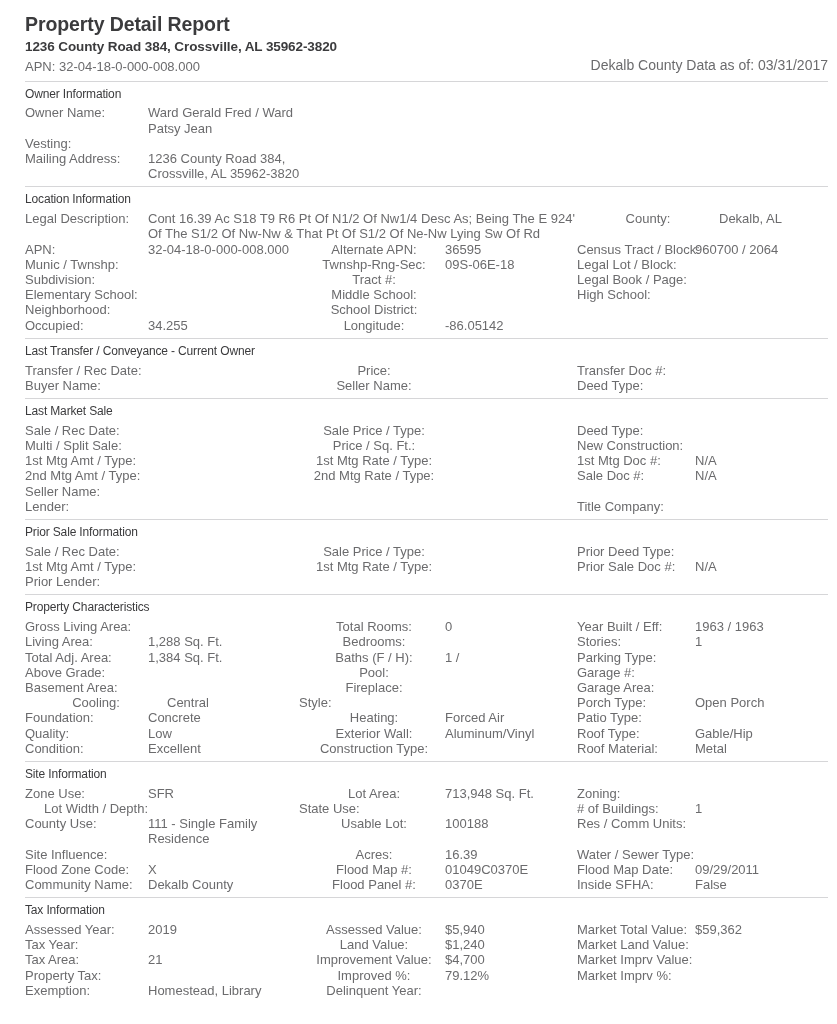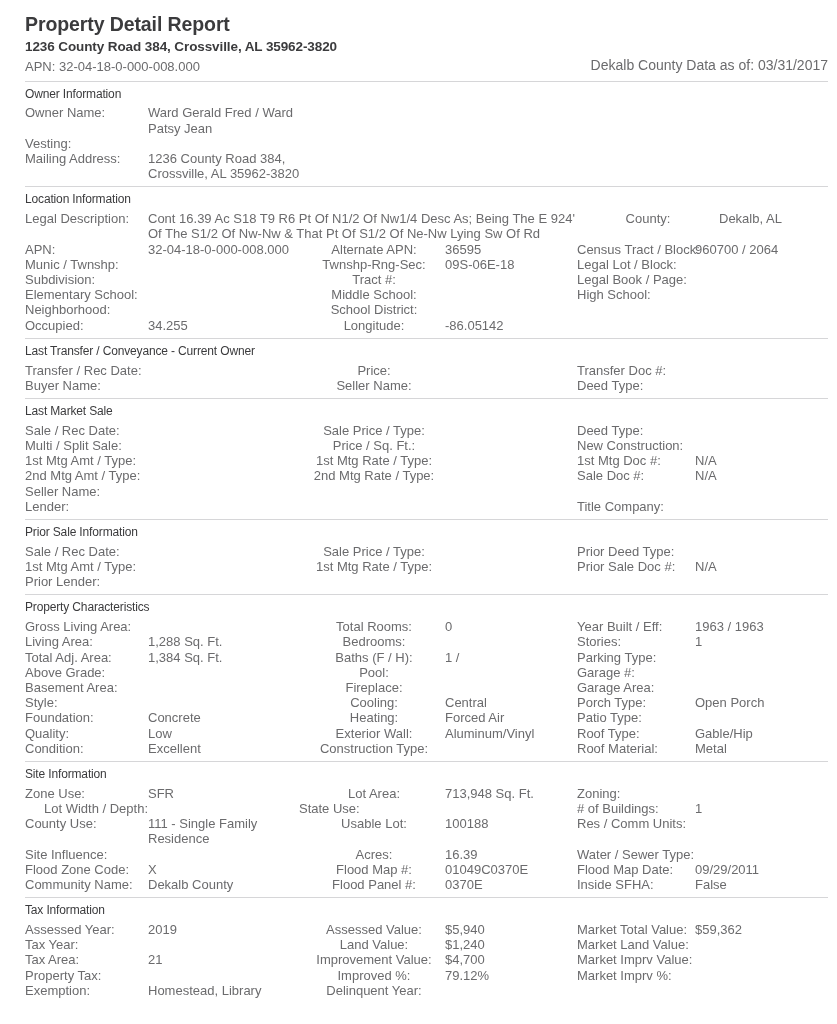--- a/index.html
+++ b/index.html
@@ -507,27 +507,27 @@
             <div class="col col-2">
               <span class="lbl">Fireplace:</span>
               <span class="val"></span>
             </div>
             <div class="col col-3">
               <span class="lbl">Garage Area:</span>
               <span class="val"></span>
             </div>
           </div>
           <div class="row">
-            <div class="col col-1">
-              <span class="lbl">Style:</span>
-              <span class="val"></span>
-            </div>
             <div class="col col-2">
               <span class="lbl">Cooling:</span>
               <span class="val">Central</span>
+            </div>
+            <div class="col col-1">
+              <span class="lbl">Style:</span>
+              <span class="val"></span>
             </div>
             <div class="col col-3">
               <span class="lbl">Porch Type:</span>
               <span class="val">Open Porch</span>
             </div>
           </div>
           <div class="row">
             <div class="col col-1">
               <span class="lbl">Foundation:</span>
               <span class="val">Concrete</span>

